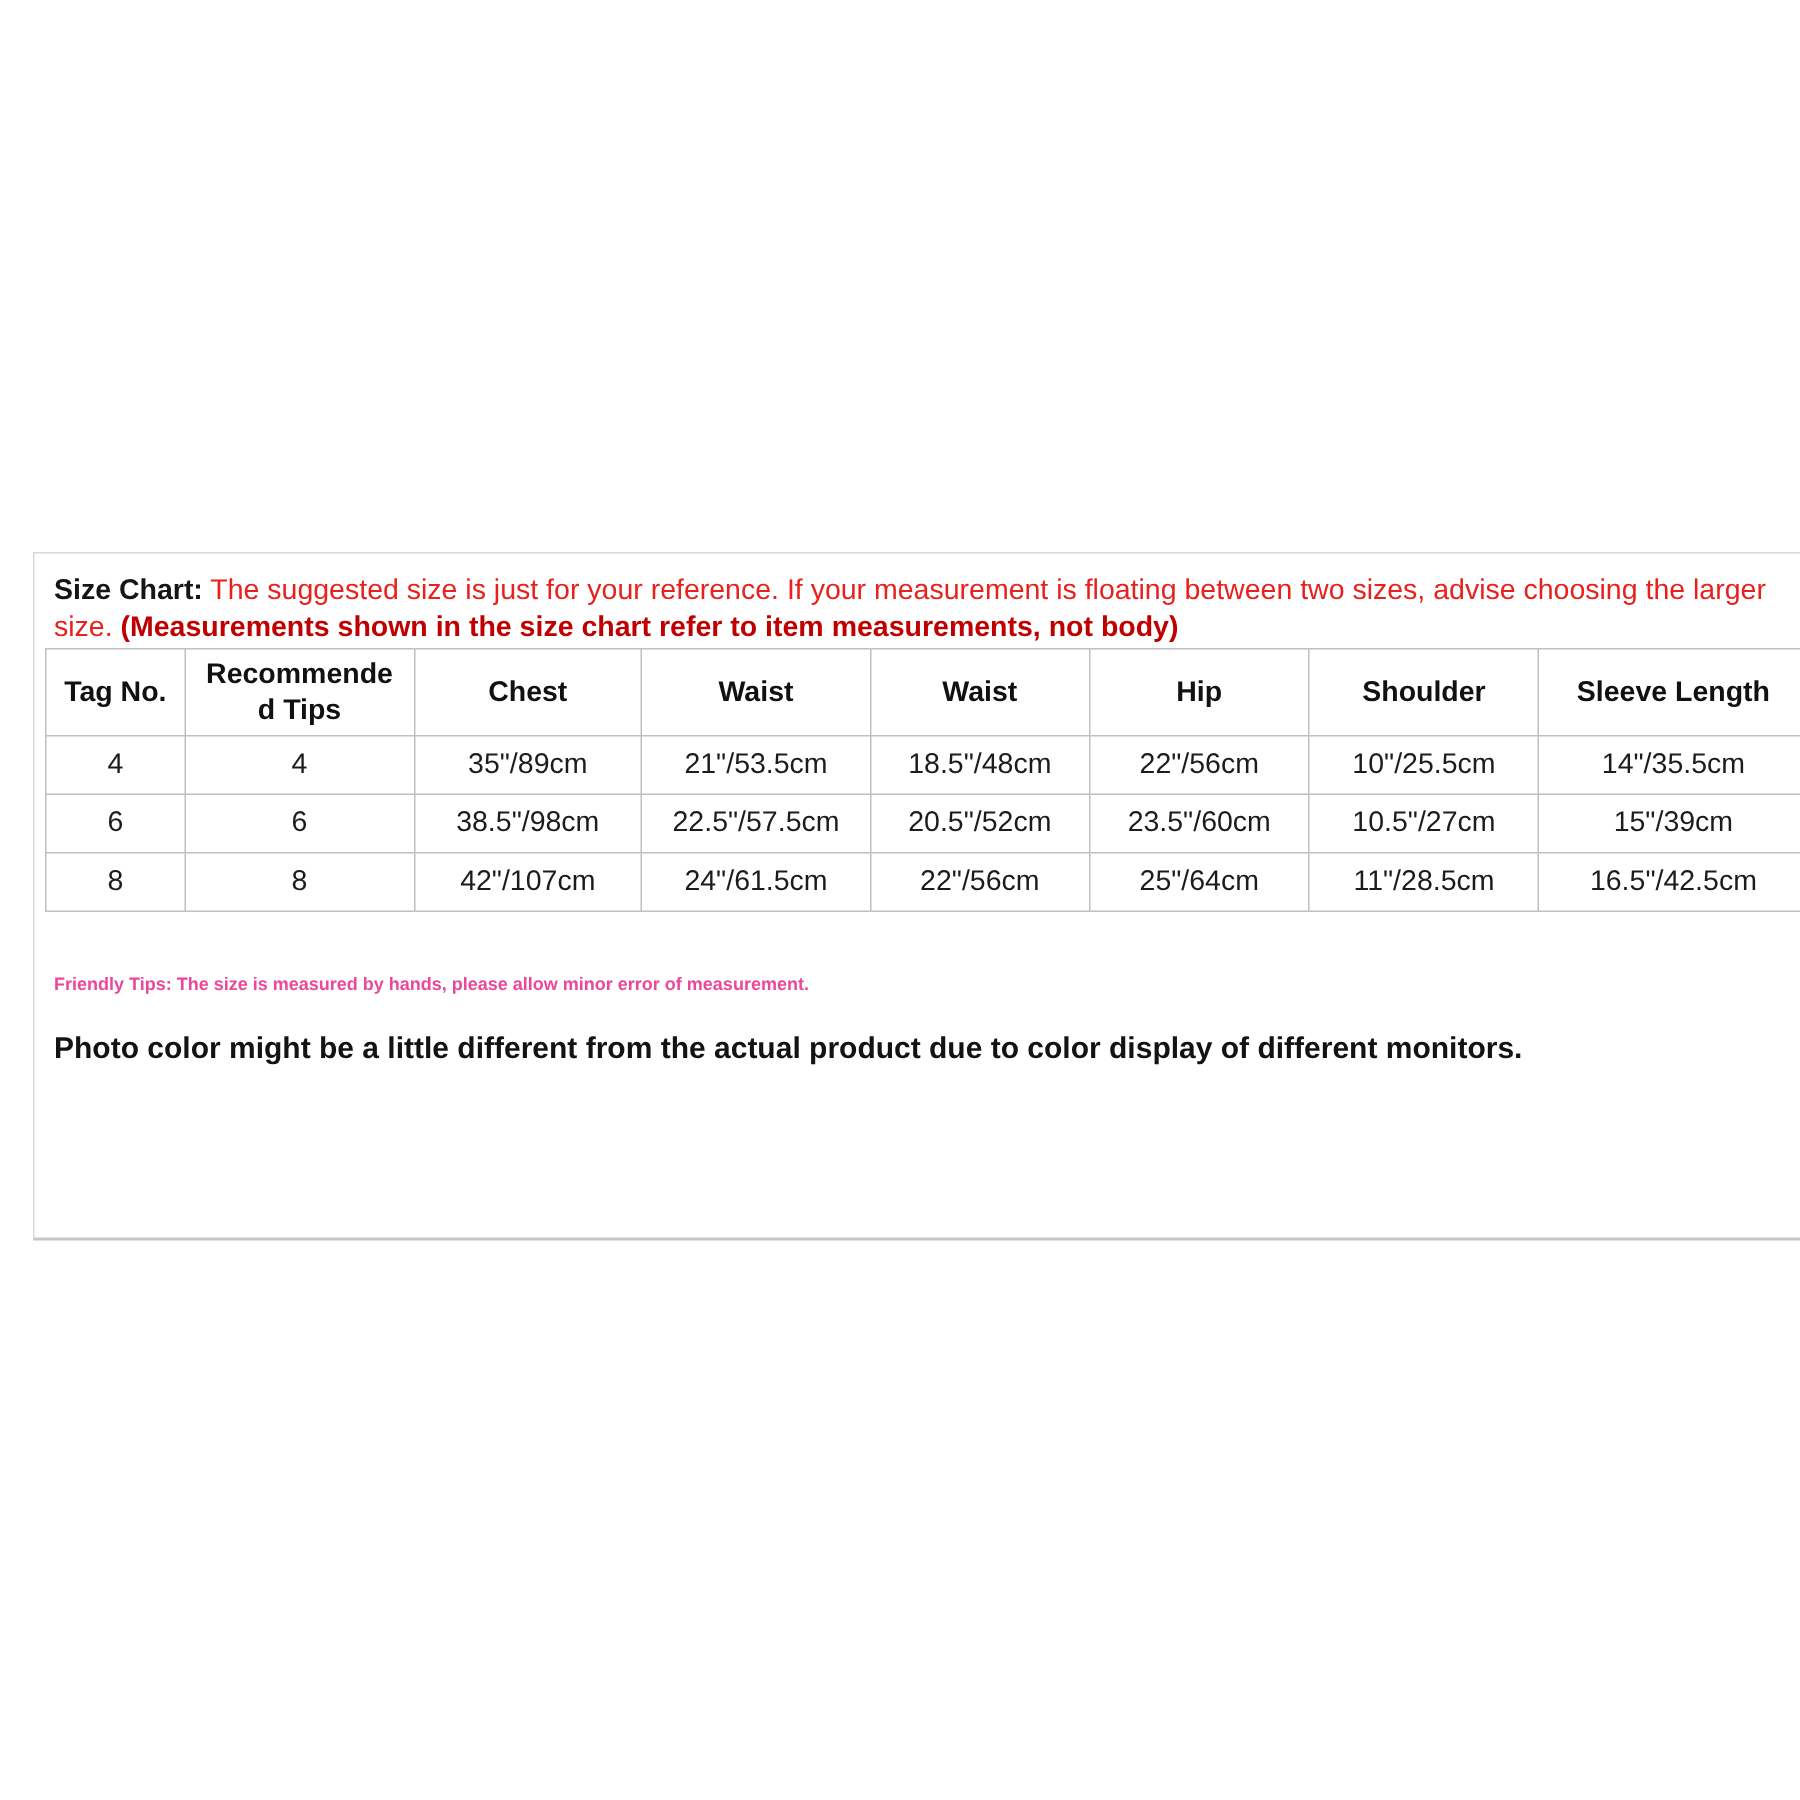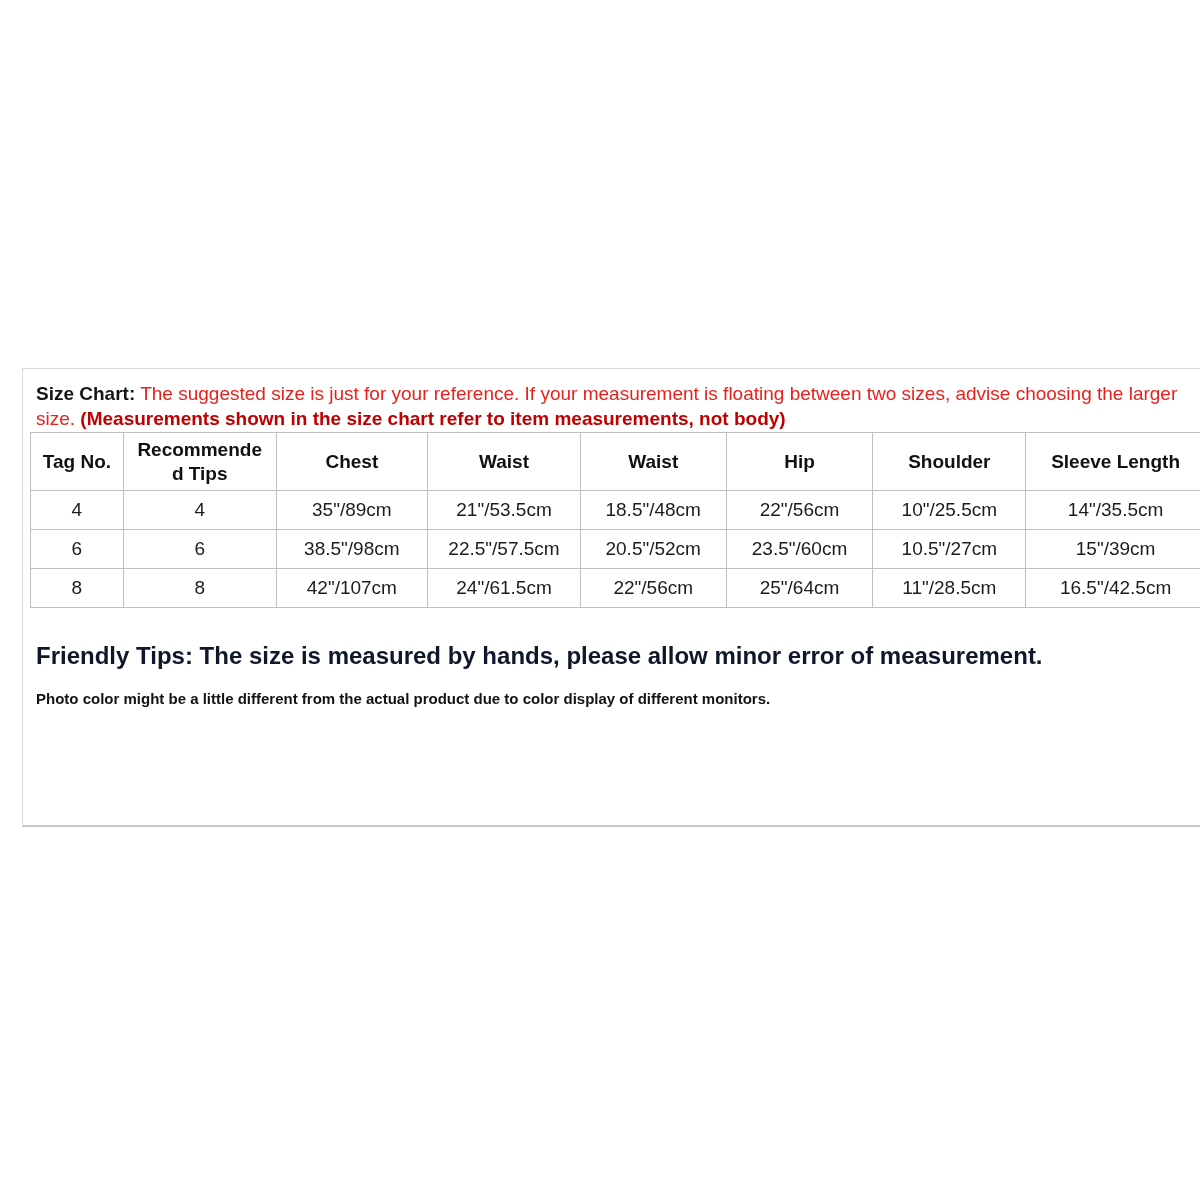--- a/index.html
+++ b/index.html
@@ -75,28 +75,28 @@
     height: 57px;
     line-height: 24px;
     white-space: pre-line;
   }
   .size-table td {
     font-weight: normal;
     height: 38px;
   }
   .tips-line-1 {
     margin: 38px 16px 0 13px;
-    font-size: 24px;
+    font-size: 12px;
     line-height: 20px;
     font-weight: bold;
-    color: #0f172a;
+    color: #ec4899;
   }
   .tips-line-2 {
     margin: 23px 16px 0 13px;
-    font-size: 15px;
+    font-size: 20px;
     line-height: 20px;
     font-weight: bold;
     color: #131313;
   }
 </style>
 </head>
 <body>
 
 <div class="canvas">
   <div class="content-box">

